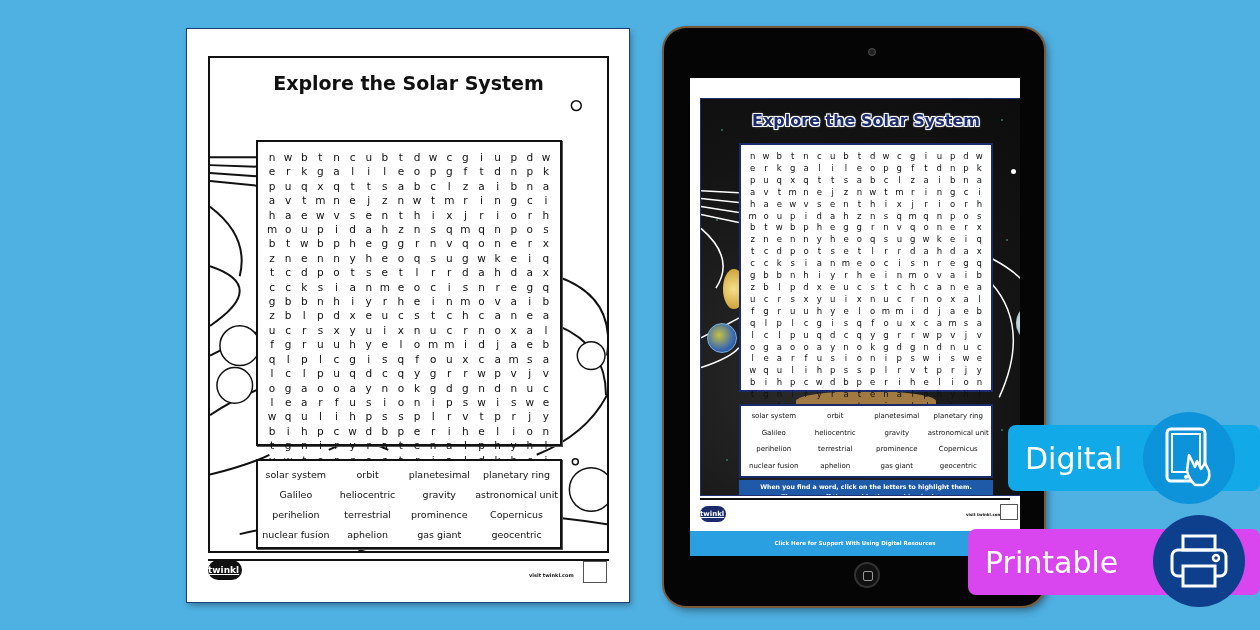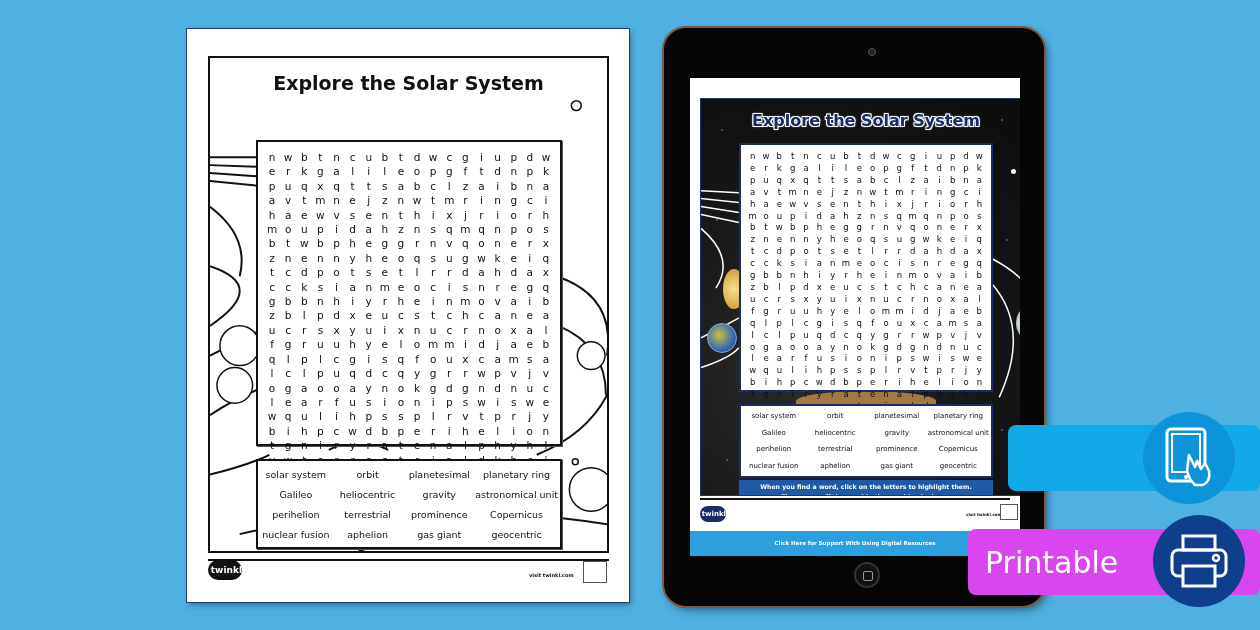--- a/index.html
+++ b/index.html
@@ -42,21 +42,21 @@
     padding: 3px 2px;
   }
   .bank-box span {
     text-align: center; font-size: 9.5px; color: #111; align-self: center; white-space: nowrap;
   }
   .sheet-footer-line {
     position: absolute; left: 21px; right: 20px; top: 530px; height: 2px; background: #111;
   }
   .twinkl-logo {
     position: absolute; width: 34px; height: 20px; background: #111; border-radius: 10px;
-    color: #fff; font-size: 9px; font-weight: bold; text-align: right; line-height: 20px;
+    color: #fff; font-size: 9px; font-weight: bold; text-align: left; line-height: 20px; text-decoration: underline;
   }
   .sheet .twinkl-logo { left: 21px; top: 531px; }
   .visit-text { position: absolute; font-size: 5px; font-weight: bold; color: #111; }
   .sheet .visit-text { left: 342px; top: 543px; }
   .badge-mini {
     position: absolute; width: 24px; height: 22px; border: 1px solid #555; background: #fff;
   }
   .sheet .badge-mini { left: 396px; top: 532px; }
 
   
@@ -1075,20 +1075,21 @@
     <div class="twinkl-logo">twinkl</div>
     <div class="visit-text">visit twinkl.com</div>
     <div class="badge-mini"></div>
     <div class="support-bar">Click Here for Support With Using Digital Resources</div>
   </div>
 
   <div class="home-button"></div>
 </div>
 
 <div class="badge badge-digital">
+  <span>Digital</span>
   <div class="badge-circle">
     <svg width="60" height="66" viewBox="0 0 60 66">
       <rect x="8" y="4" width="38" height="52" rx="4" fill="none" stroke="#fff" stroke-width="3"></rect>
       <rect x="13" y="9" width="28" height="38" fill="#0d93d9" stroke="#fff" stroke-width="2"></rect>
       <circle cx="27" cy="52" r="2" fill="#fff"></circle>
       <path d="M30 30 L36 42 L38 36 L42 44 L46 38 L50 46 Q52 56 44 60 L36 60 Q30 54 28 46 Z" fill="#0d93d9" stroke="#fff" stroke-width="2.5" stroke-linejoin="round"></path>
     </svg>
   </div>
 </div>
 

